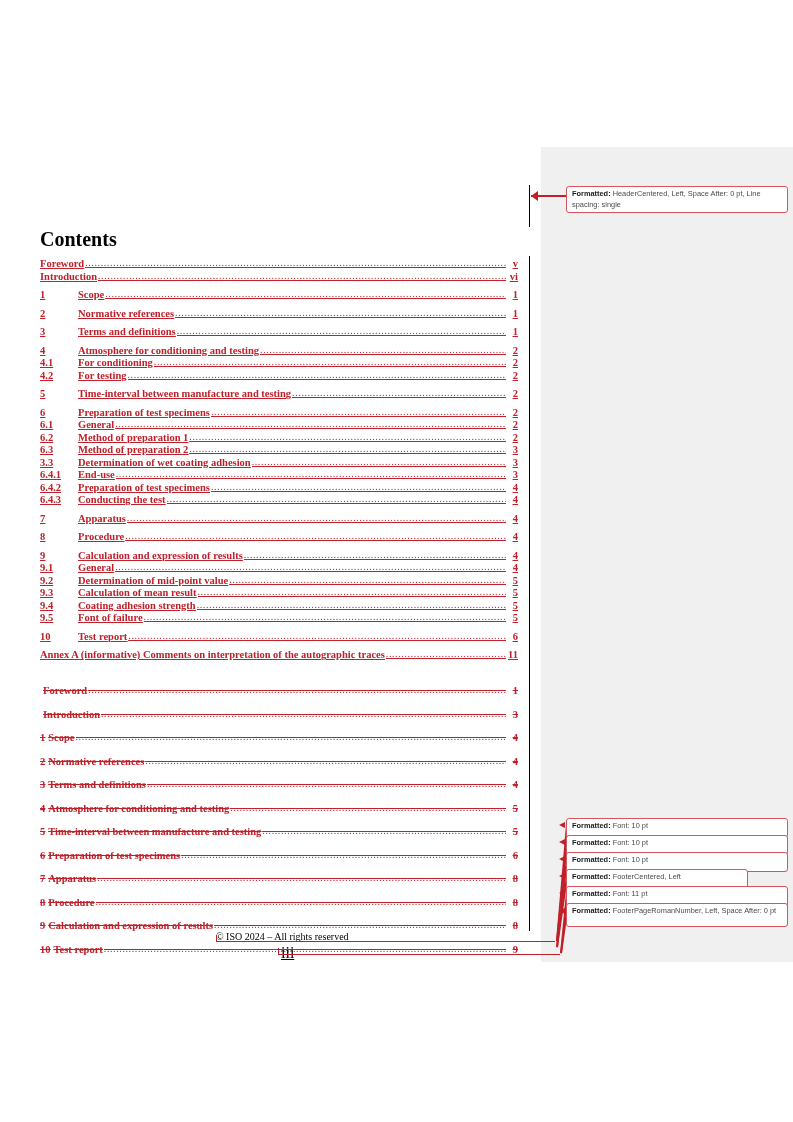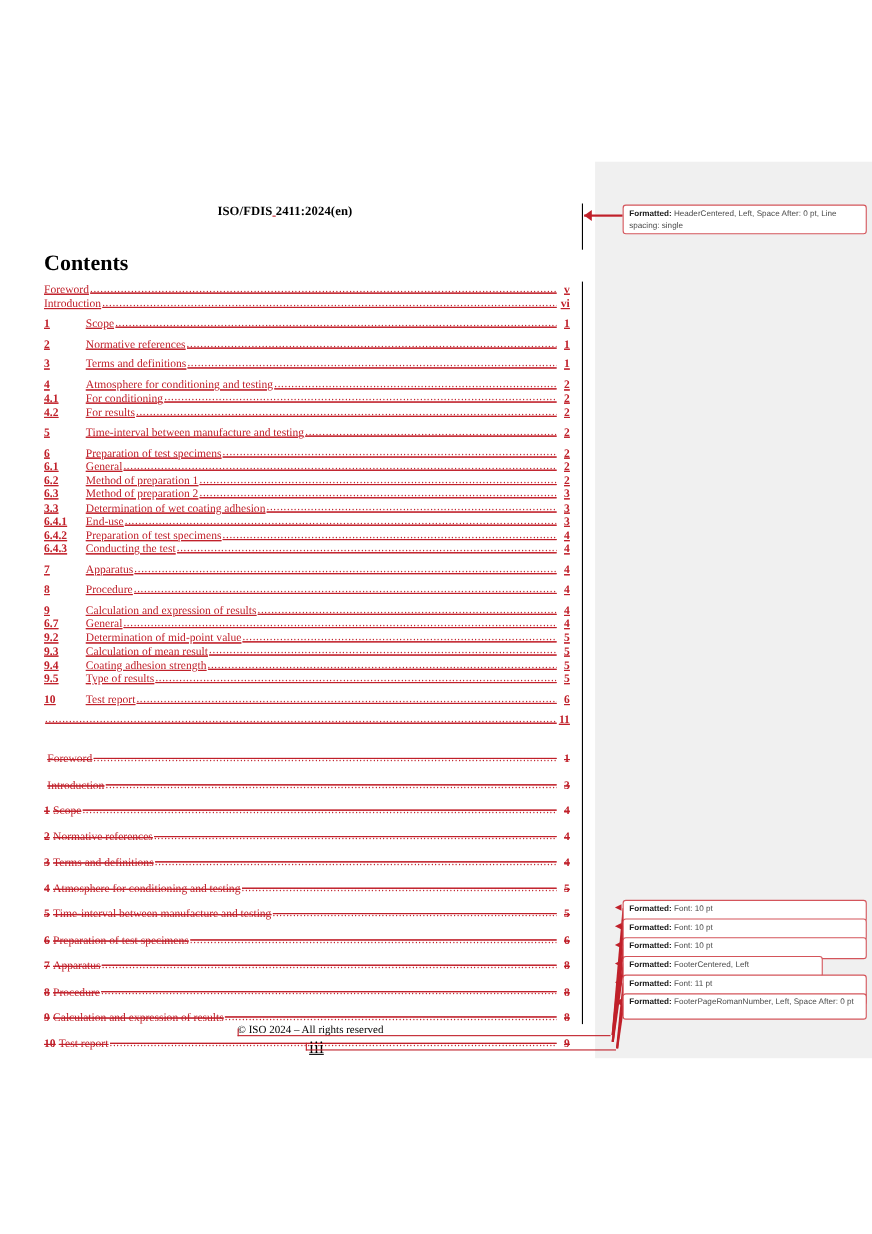--- a/index.html
+++ b/index.html
@@ -94,21 +94,21 @@
   .toc-row.gap { margin-top: 7px; }
   .toc-row.tight { margin-top: 1px; }
 
   .toc-num {
     flex: 0 0 auto;
     font-weight: bold;
     min-width: 38px;
   }
   .toc-title {
     flex: 0 0 auto;
-    font-weight: normal;
+    font-weight: bold;
   }
   .toc-leader {
     flex: 1 1 auto;
     overflow: hidden;
     font-size: 10px;
     letter-spacing: .6px;
     margin: 0 1px 1px 1px;
     color: #c0202a;
   }
   .toc-page {
@@ -239,23 +239,20 @@
 </head>
 <body>
 
 <div id="margin-panel"></div>
 
 <div id="change-bar-header" class="change-bar"></div>
 <div id="change-bar-body" class="change-bar"></div>
 
 <div id="page">
 
-  <div id="doc-header">
-    <span>ISO/FDIS</span><span class="ins-space">&nbsp;</span><span>2411:2024(en)</span>
-  </div>
 
   <div id="contents-heading">Contents</div>
 
   <div id="toc-new" class="toc-block">
       <div class="toc-row annex">
         <span class="toc-num"></span>
         <span class="toc-title">Foreword</span>
         <span class="toc-leader">........................................................................................................................................................................................................</span>
         <span class="toc-page">v</span>
       </div>
@@ -290,21 +287,21 @@
         <span class="toc-page">2</span>
       </div>
       <div class="toc-row tight">
         <span class="toc-num">4.1</span>
         <span class="toc-title">For conditioning</span>
         <span class="toc-leader">........................................................................................................................................................................................................</span>
         <span class="toc-page">2</span>
       </div>
       <div class="toc-row tight">
         <span class="toc-num">4.2</span>
-        <span class="toc-title">For results</span>
+        <span class="toc-title">For testing</span>
         <span class="toc-leader">........................................................................................................................................................................................................</span>
         <span class="toc-page">2</span>
       </div>
       <div class="toc-row gap">
         <span class="toc-num">5</span>
         <span class="toc-title">Time-interval between manufacture and testing</span>
         <span class="toc-leader">........................................................................................................................................................................................................</span>
         <span class="toc-page">2</span>
       </div>
       <div class="toc-row gap">
@@ -367,21 +364,21 @@
         <span class="toc-leader">........................................................................................................................................................................................................</span>
         <span class="toc-page">4</span>
       </div>
       <div class="toc-row gap">
         <span class="toc-num">9</span>
         <span class="toc-title">Calculation and expression of results</span>
         <span class="toc-leader">........................................................................................................................................................................................................</span>
         <span class="toc-page">4</span>
       </div>
       <div class="toc-row tight">
-        <span class="toc-num">6.7</span>
+        <span class="toc-num">9.1</span>
         <span class="toc-title">General</span>
         <span class="toc-leader">........................................................................................................................................................................................................</span>
         <span class="toc-page">4</span>
       </div>
       <div class="toc-row tight">
         <span class="toc-num">9.2</span>
         <span class="toc-title">Determination of mid-point value</span>
         <span class="toc-leader">........................................................................................................................................................................................................</span>
         <span class="toc-page">5</span>
       </div>
@@ -392,32 +389,33 @@
         <span class="toc-page">5</span>
       </div>
       <div class="toc-row tight">
         <span class="toc-num">9.4</span>
         <span class="toc-title">Coating adhesion strength</span>
         <span class="toc-leader">........................................................................................................................................................................................................</span>
         <span class="toc-page">5</span>
       </div>
       <div class="toc-row tight">
         <span class="toc-num">9.5</span>
-        <span class="toc-title">Type of results</span>
+        <span class="toc-title">Font of failure</span>
         <span class="toc-leader">........................................................................................................................................................................................................</span>
         <span class="toc-page">5</span>
       </div>
       <div class="toc-row gap">
         <span class="toc-num">10</span>
         <span class="toc-title">Test report</span>
         <span class="toc-leader">........................................................................................................................................................................................................</span>
         <span class="toc-page">6</span>
       </div>
       <div class="toc-row gap annex">
         <span class="toc-num"></span>
+        <span class="toc-title">Annex A (informative)  Comments on interpretation of the autographic traces</span>
         <span class="toc-leader">........................................................................................................................................................................................................</span>
         <span class="toc-page">11</span>
       </div>
     </div>
 
   <div id="toc-old" class="toc-block">
       <div class="toc-row annex">
         <span class="toc-num"></span>
         <span class="toc-title">Foreword</span>
         <span class="toc-leader">........................................................................................................................................................................................................</span>

